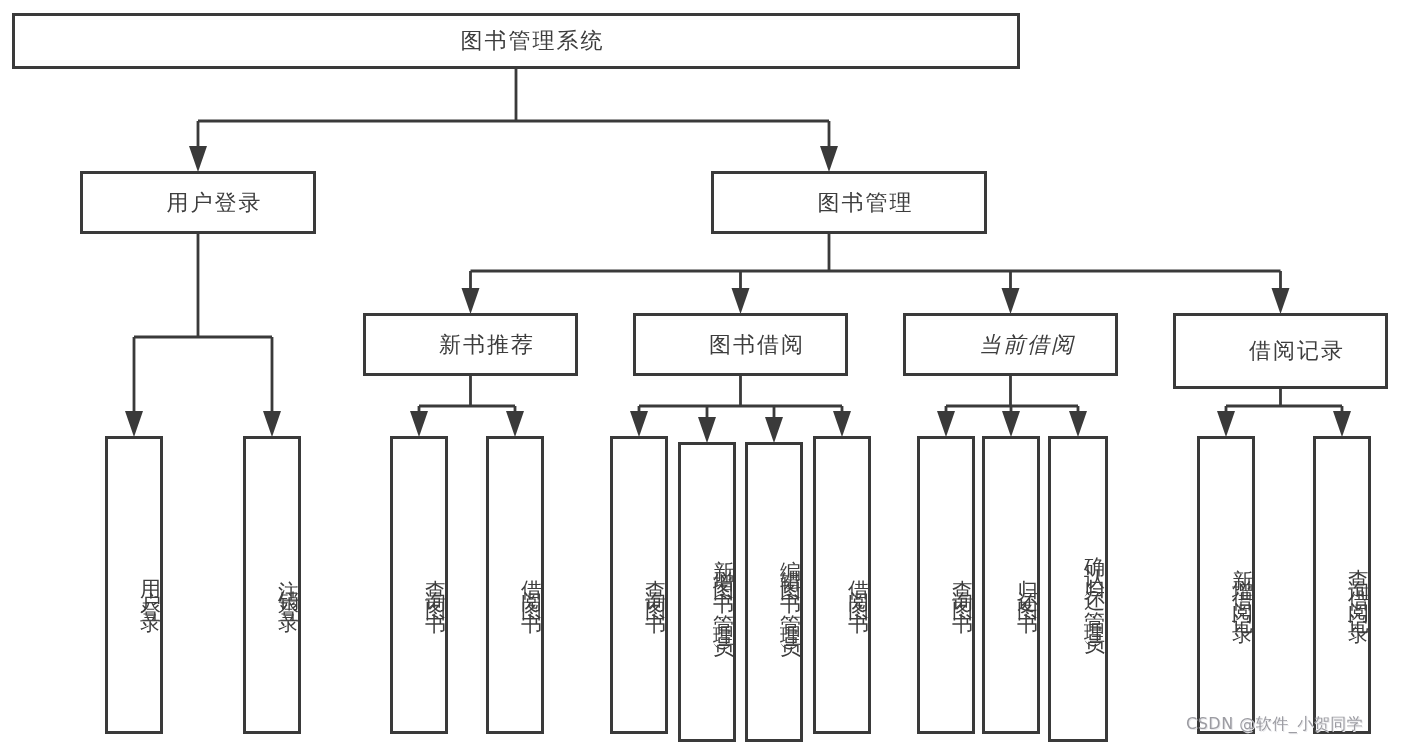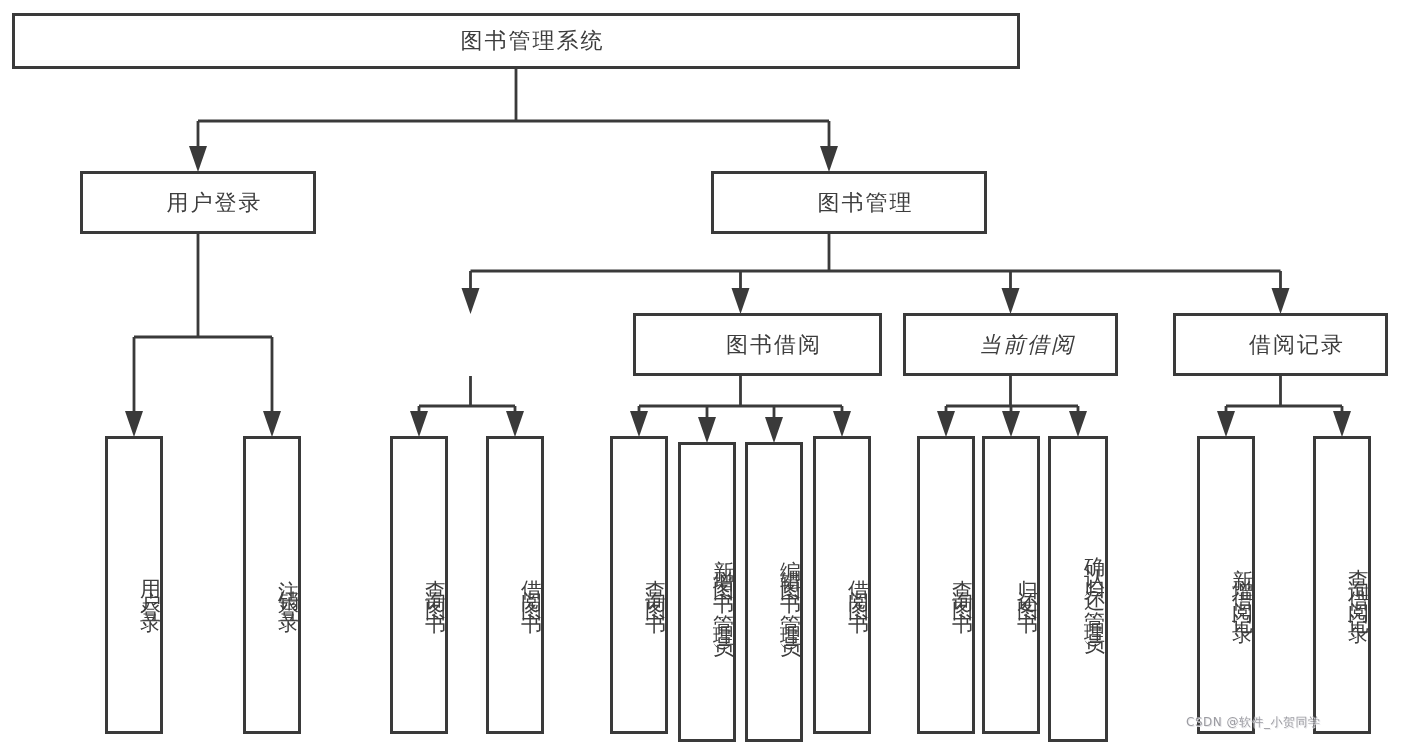--- a/index.html
+++ b/index.html
@@ -40,21 +40,21 @@
     writing-mode: vertical-lr;
     font-size: 21px;
     letter-spacing: 11px;
     color: var(--text);
     white-space: nowrap;
   }
   .watermark {
     position: absolute;
     left: 1186px;
     top: 714px;
-    font-size: 12px;
+    font-size: 16px;
     letter-spacing: 0.5px;
     color: var(--watermark-text);
     text-shadow: 1px 1px 0 #e9e9ec;
     white-space: nowrap;
     z-index: 5;
   }
 </style>
 </head>
 <body>
 
@@ -104,27 +104,30 @@
     <span class="hlabel">图书管理系统</span>
   </div>
 
   <div class="box" style="left:80px; top:171px; width:236px; height:63px;">
     <span class="hlabel">用户登录</span>
   </div>
   <div class="box" style="left:711px; top:171px; width:276px; height:63px;">
     <span class="hlabel">图书管理</span>
   </div>
 
-  <div class="box" style="left:633px; top:313px; width:249px; height:63px;">
+  <div class="box" style="left:363px; top:313px; width:215px; height:63px;">
+    <span class="hlabel">新书推荐</span>
+  </div>
+  <div class="box" style="left:633px; top:313px; width:215px; height:63px;">
     <span class="hlabel">图书借阅</span>
   </div>
   <div class="box" style="left:903px; top:313px; width:215px; height:63px;font-style:italic;">
     <span class="hlabel">当前借阅</span>
   </div>
-  <div class="box" style="left:1173px; top:313px; width:215px; height:63px;">
+  <div class="box" style="left:1173px; top:313px; width:215px; height:76px;">
     <span class="hlabel">借阅记录</span>
   </div>
 
   <div class="box" style="left:105px; top:436px; width:58px; height:298px;">
     <span class="vlabel">用户登录</span>
   </div>
   <div class="box" style="left:243px; top:436px; width:58px; height:298px;">
     <span class="vlabel">注销登录</span>
   </div>
 

